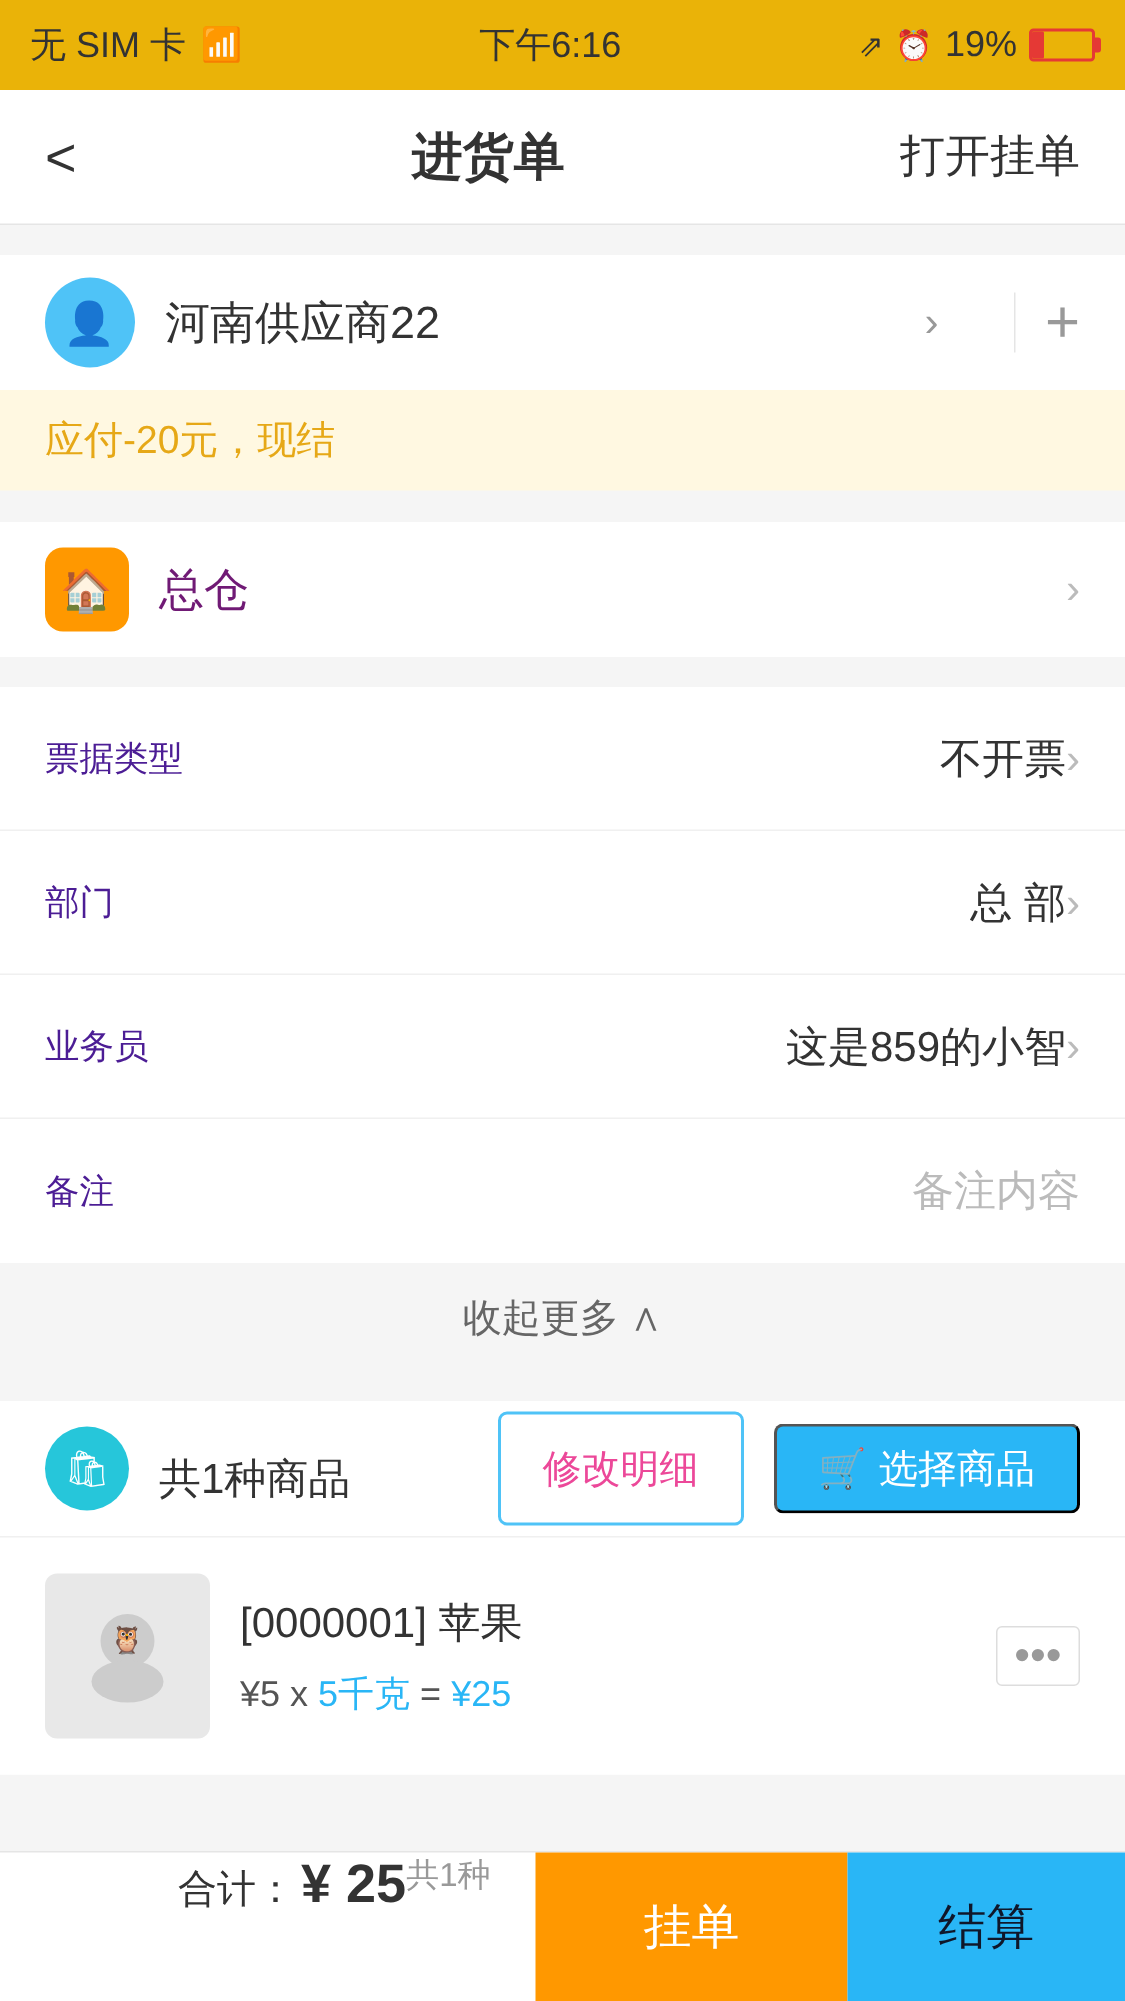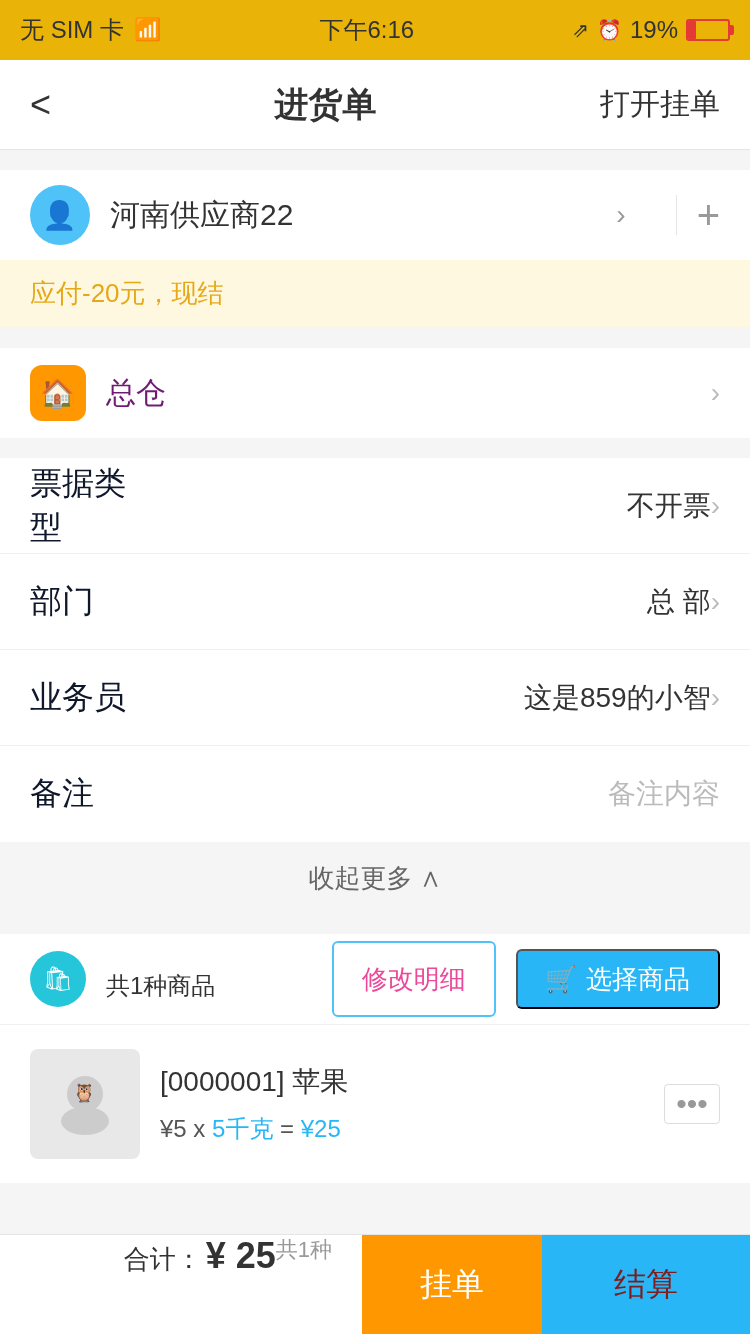--- a/index.html
+++ b/index.html
@@ -175,22 +175,22 @@
     .form-row {
       display: flex;
       align-items: center;
       padding: 0 30px;
       height: 96px;
       border-bottom: 1px solid #f0f0f0;
       cursor: pointer;
     }
     .form-row:last-child { border-bottom: none; }
     .form-label {
-      font-size: 32px;
-      color: #0f172a;
+      font-size: 23px;
+      color: #4c1d95;
       width: 120px;
       flex-shrink: 0;
       font-family: Liberation Mono, monospace;
     }
     .form-value {
       flex: 1;
       font-size: 28px;
       color: #333;
       padding-left: 20px;
       text-align: right;
@@ -229,21 +229,21 @@
       background: #26c6da;
       display: flex;
       align-items: center;
       justify-content: center;
       color: #fff;
       font-size: 24px;
       flex-shrink: 0;
     }
     .products-count {
       flex: 1;
-      font-size: 24px;
+      font-size: 28px;
       color: #333;
       margin-top: 14px;
     }
     .btn-modify {
       height: 76px;
       padding: 0 28px;
       border: 2px solid #4fc3f7;
       border-radius: 6px;
       background: #fff;
       color: #ec4899;
@@ -319,37 +319,37 @@
       flex: 1;
       display: flex;
       flex-direction: row;
       justify-content: flex-end;
       padding: 0 30px;
     }
     .total-label { font-size: 26px; color: #333; }
     .total-amount { font-size: 36px; color: #333; font-weight: 600; }
     .total-count { font-size: 22px; color: #999; }
     .btn-hang {
-      width: 180px;
+      width: 208px;
       background: #ff9800;
       display: flex;
       align-items: center;
       justify-content: center;
       font-size: 32px;
       color: #fff;
       cursor: pointer;
     }
     .btn-checkout {
-      width: 208px;
+      width: 185px;
       background: #29b6f6;
       display: flex;
       align-items: center;
       justify-content: center;
       font-size: 32px;
-      color: #7f1d1d;
+      color: #0f172a;
       cursor: pointer;
     }
 
     .wifi-icon { font-size: 22px; }
     .location-icon { font-size: 20px; }
     .alarm-icon { font-size: 20px; }
   </style>
 </head>
 <body>
 

